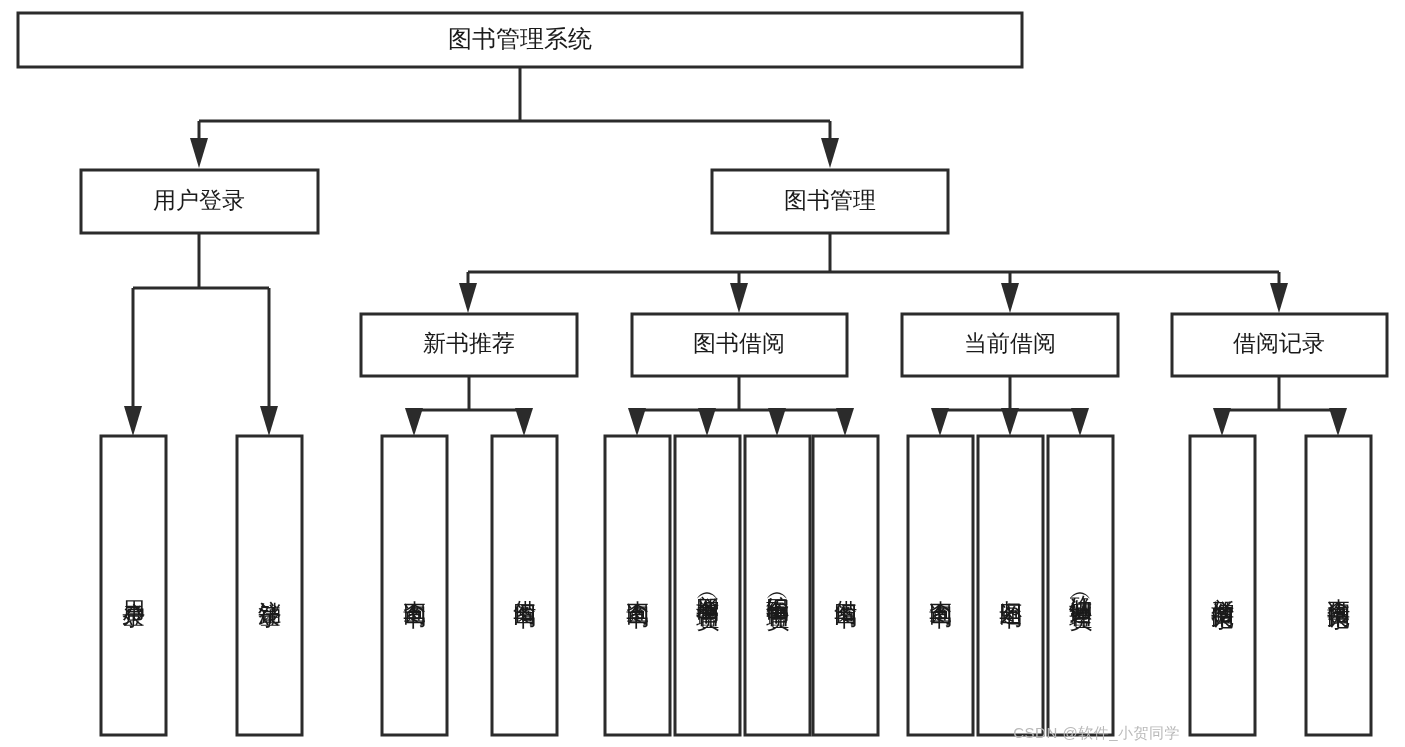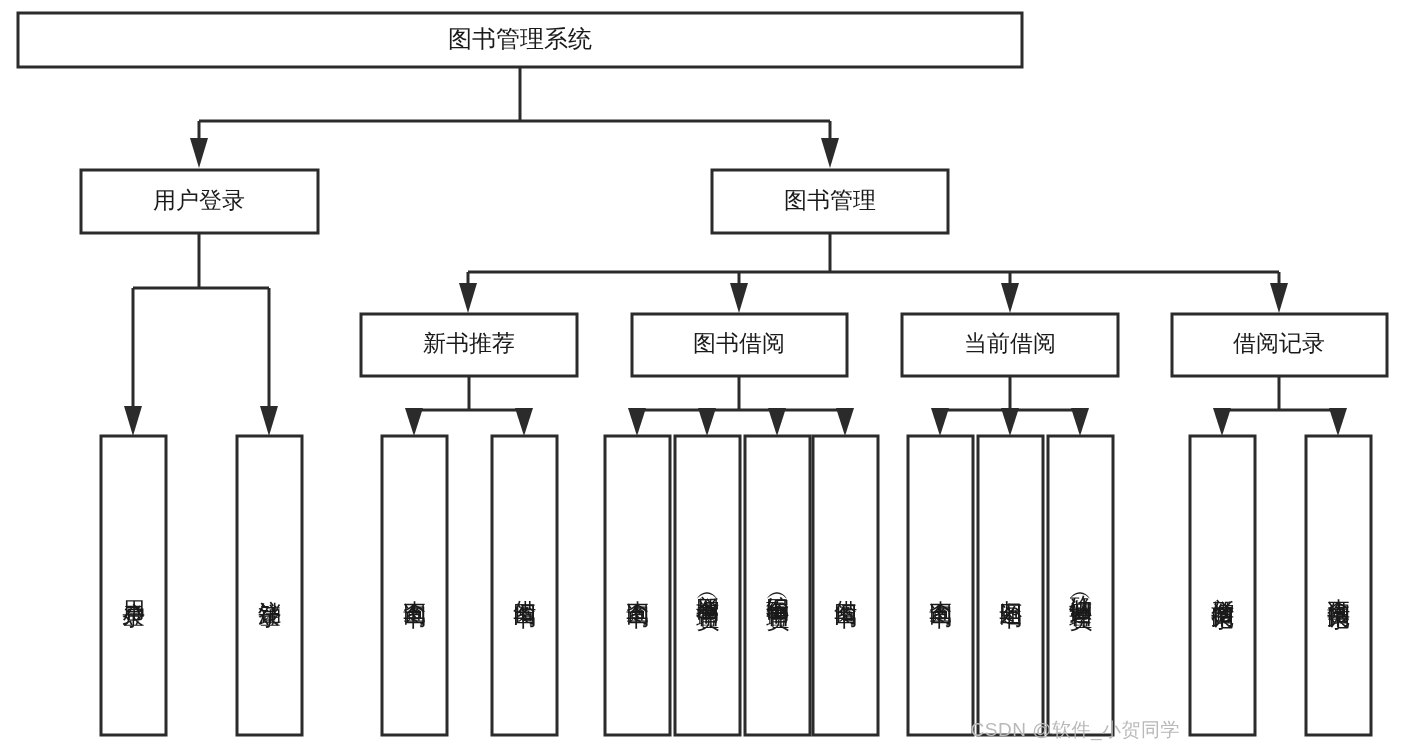--- a/index.html
+++ b/index.html
@@ -67,21 +67,21 @@
     justify-content: center;
     white-space: nowrap;
     pointer-events: none;
     box-sizing: border-box;
   }
   .watermark {
     position: absolute;
     right: 10px;
     bottom: 4px;
     font-family: "Liberation Sans", "DejaVu Sans", sans-serif;
-    font-size: 19px;
+    font-size: 15px;
     color: #b9b9b9;
     letter-spacing: 0.5px;
     white-space: nowrap;
   }
 </style>
 </head>
 <body>
 
 <div id="diagram-root">
 

